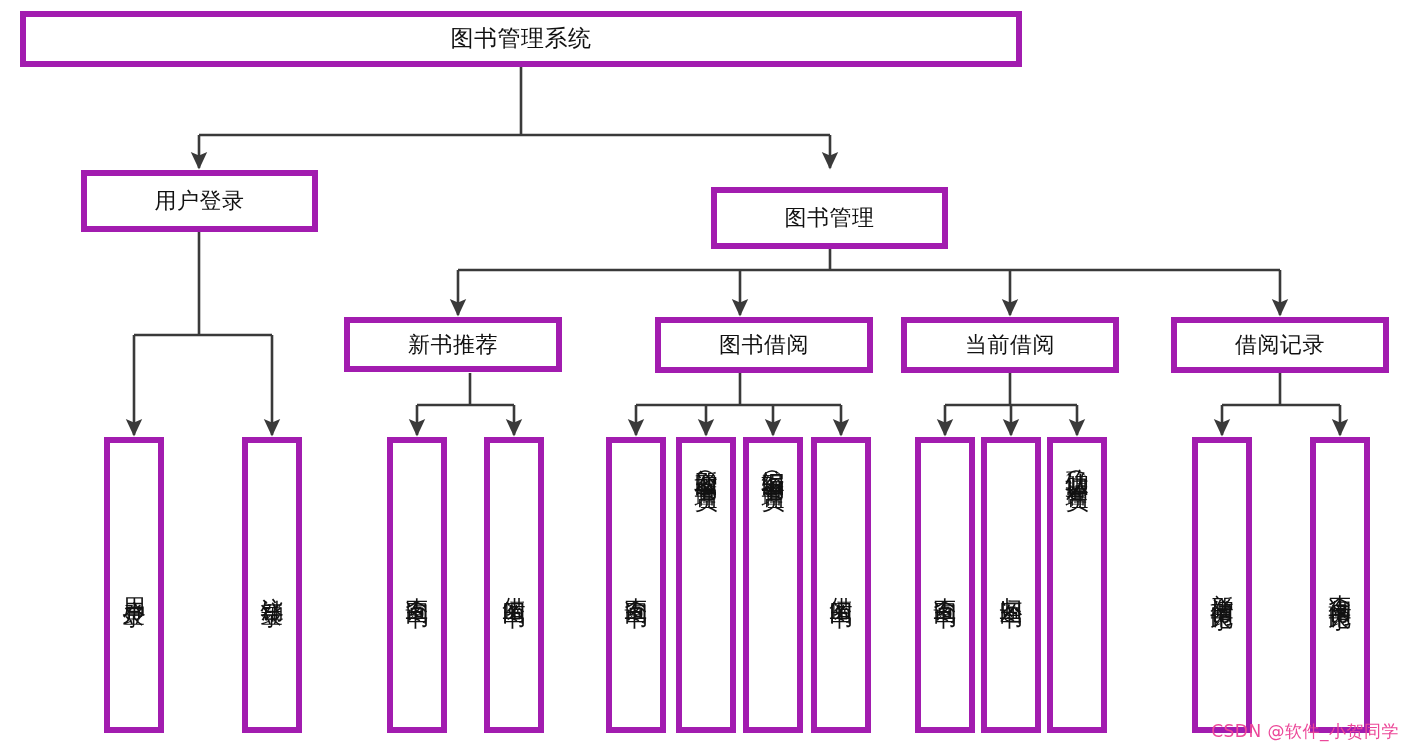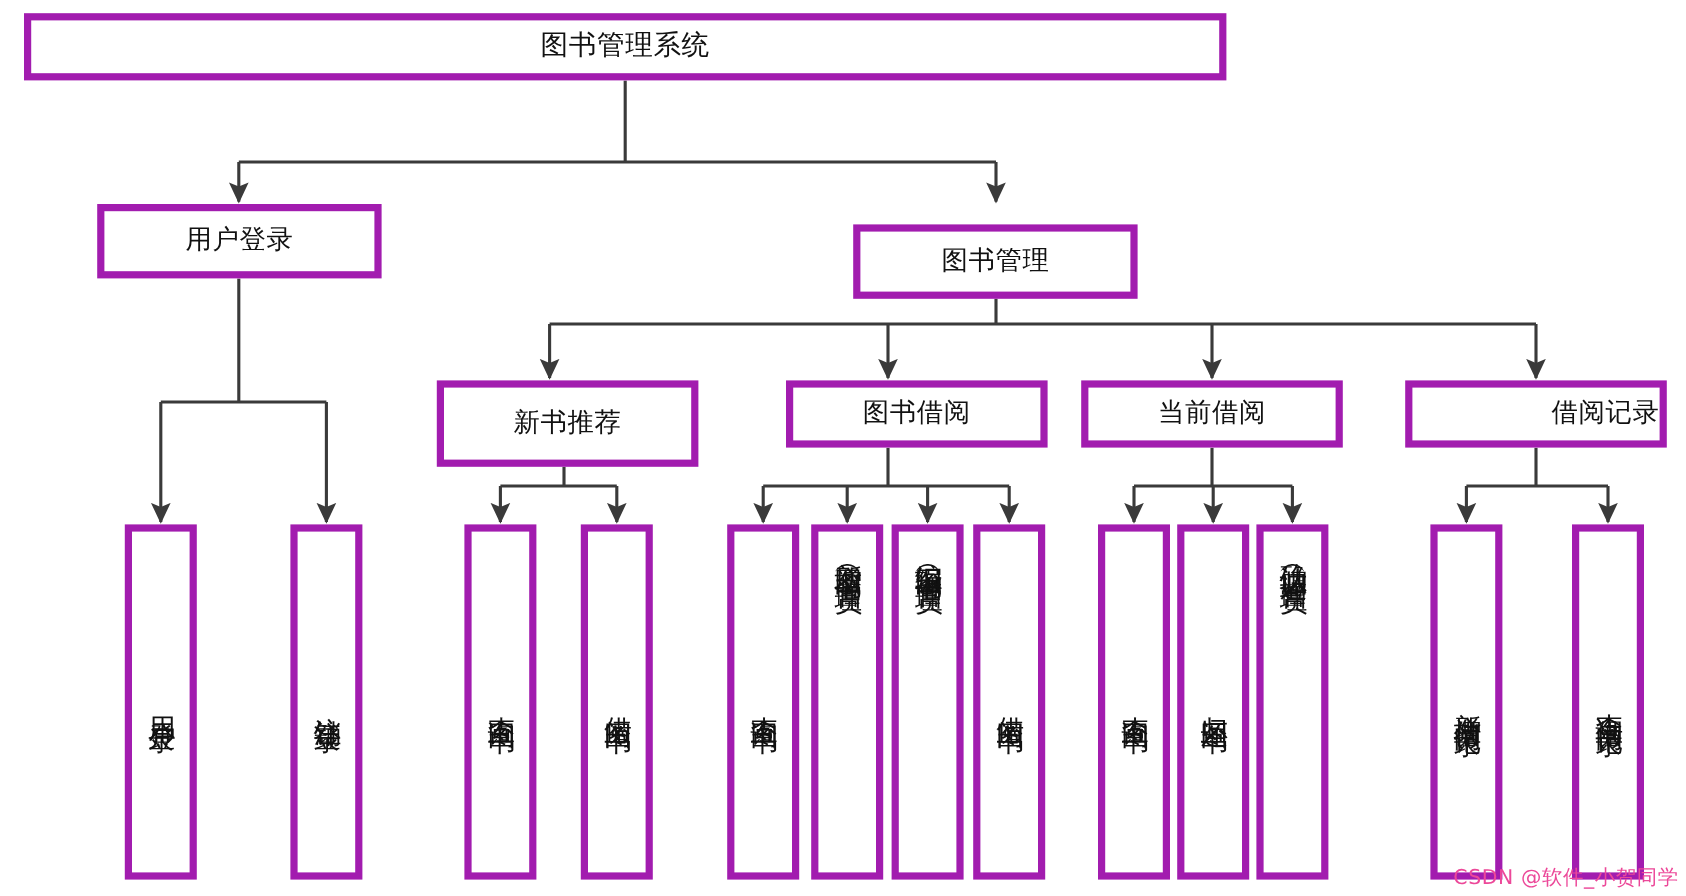--- a/index.html
+++ b/index.html
@@ -139,30 +139,30 @@
     <span class="node-label">图书管理系统</span>
   </div>
 
   <div class="node h" style="left:81px; top:170px; width:237px; height:62px;">
     <span class="node-label">用户登录</span>
   </div>
   <div class="node h" style="left:711px; top:170px; width:237px; height:62px;margin-top:17px;">
     <span class="node-label">图书管理</span>
   </div>
 
-  <div class="node h" style="left:364px; top:317px; width:218px; height:72px;">
+  <div class="node h" style="left:344px; top:317px; width:218px; height:55px;">
     <span class="node-label">新书推荐</span>
   </div>
   <div class="node h" style="left:631px; top:317px; width:218px; height:56px;margin-left:24px;">
     <span class="node-label">图书借阅</span>
   </div>
   <div class="node h" style="left:901px; top:317px; width:218px; height:56px;">
     <span class="node-label">当前借阅</span>
   </div>
-  <div class="node h" style="left:1171px; top:317px; width:218px; height:56px;justify-content:flex-end;">
+  <div class="node h" style="left:1171px; top:317px; width:218px; height:56px;">
     <span class="node-label">借阅记录</span>
   </div>
 
   <div id="leaf-container">
       <div class="node v centered" style="left: 104px; top: 437px; width: 60px; height: 296px;">
         <span class="node-label">用户登录</span>
       </div>
       <div class="node v centered" style="left: 242px; top: 437px; width: 60px; height: 296px;">
         <span class="node-label">注销登录</span>
       </div>

